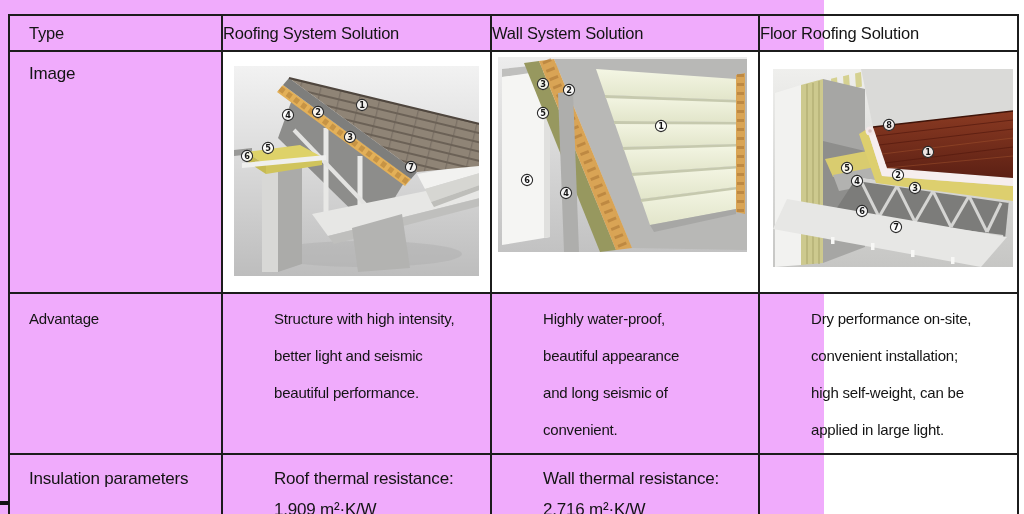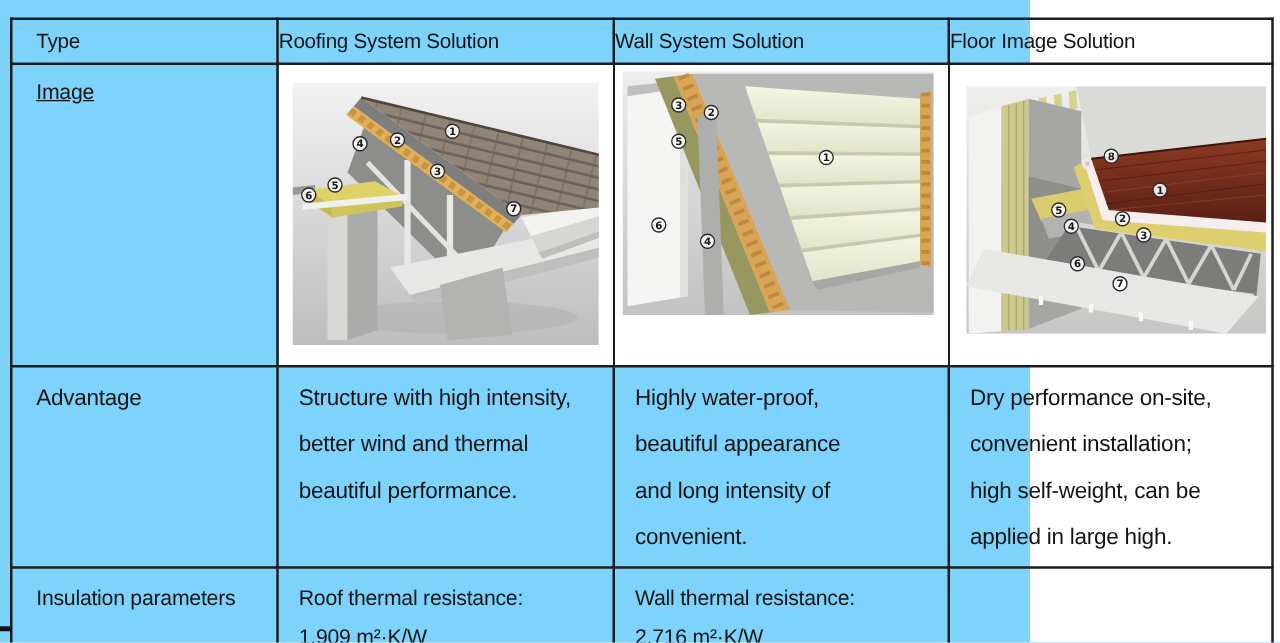--- a/index.html
+++ b/index.html
@@ -1,61 +1,61 @@
 <!DOCTYPE html>
 <html><head>
 <meta charset="utf-8">
 <style>
   html,body{margin:0;padding:0;}
   body{width:1024px;height:514px;background:#ffffff;overflow:hidden;
        font-family:"Liberation Sans", sans-serif;color:#141414;}
-  .page{position:relative;width:824px;height:514px;background:#7dd3fc;}
+  .page{position:relative;width:824px;height:514px;background:#f0abfc;}
   table.cmp{position:absolute;left:8px;top:14px;width:1009px;height:489px;
        border-collapse:collapse;table-layout:fixed;}
   table.cmp td{border:2px solid #1c1c1c;vertical-align:top;padding:0;overflow:hidden;}
   tr.r-head td{height:34px;vertical-align:middle;font-size:16.5px;letter-spacing:-0.2px;
        }
   tr.r-head td.c1{padding-left:19px;}
   tr.r-img td{height:228px;}
-  tr.r-img td.c1{padding:12px 8px 0 19px;font-size:17px;letter-spacing:-0.2px;text-decoration:underline;}
-  tr.r-adv td{height:153px;font-size:18px;line-height:37px;letter-spacing:-0.2px;
+  tr.r-img td.c1{padding:12px 8px 0 19px;font-size:17px;letter-spacing:-0.2px;}
+  tr.r-adv td{height:153px;font-size:15px;line-height:37px;letter-spacing:-0.2px;
        padding:6px 20px 0 16px;}
   tr.r-adv td.c1{padding-left:19px;}
   tr.r-ins td{height:74px;font-size:17px;line-height:31px;letter-spacing:-0.2px;
        padding:8px 8px 0 16px;}
   tr.r-ins td.c1{padding-left:19px;}
   td.imgcell{position:relative;background:#ffffff;}
   .fig{position:absolute;display:block;}
   .fig-roof{left:11px;top:14px;width:245px;height:210px;}
   .fig-wall{left:6px;top:5px;width:249px;height:195px;}
   .fig-floor{left:13px;top:17px;width:240px;height:198px;}
   .co circle{fill:rgba(255,255,255,0.88);stroke:#2b2b2b;stroke-width:1.1;}
   .co text{font-size:8.2px;font-weight:bold;fill:#151515;text-anchor:middle;
        font-family:"DejaVu Sans", sans-serif;}
   .edge-mark{position:absolute;left:0;top:501px;width:9px;height:4px;background:#141414;}
-  .ln{white-space:nowrap;}
+  .ln{white-space:nowrap;margin-left:35px;}
 </style>
 </head>
 <body>
 
 <div class="page">
   <table class="cmp">
     <colgroup>
       <col style="width:213px">
         <col style="width:269px">
         <col style="width:268px">
         <col style="width:259px">
     </colgroup>
 
     <tbody>
         <tr class="r-head">
       <td class="c1">Type</td>
       <td>Roofing System Solution</td>
       <td>Wall System Solution</td>
-      <td>Floor Image Solution</td>
+      <td>Floor Roofing Solution</td>
     </tr>
 
     <tr class="r-img">
       <td class="c1">Image</td>
 
       <td class="imgcell">
         <svg class="fig fig-roof" viewBox="0 0 245 210">
           <defs>
             <linearGradient id="rbg" x1="0" y1="0" x2="0" y2="1">
               <stop offset="0" stop-color="#f2f2f2"></stop>
@@ -303,34 +303,34 @@
                 </g>
           </g>
         </svg>
       </td>
     </tr>
 
     <tr class="r-adv">
       <td class="c1">Advantage</td>
       <td>
         <div class="ln">Structure with high intensity,</div>
-        <div class="ln">better wind and thermal</div>
+        <div class="ln">better light and seismic</div>
         <div class="ln">beautiful performance.</div>
       </td>
       <td>
         <div class="ln">Highly water-proof,</div>
         <div class="ln">beautiful appearance</div>
-        <div class="ln">and long intensity of</div>
+        <div class="ln">and long seismic of</div>
         <div class="ln">convenient.</div>
       </td>
       <td>
         <div class="ln">Dry performance on-site,</div>
         <div class="ln">convenient installation;</div>
         <div class="ln">high self-weight, can be</div>
-        <div class="ln">applied in large high.</div>
+        <div class="ln">applied in large light.</div>
       </td>
     </tr>
 
     <tr class="r-ins">
       <td class="c1">Insulation parameters</td>
       <td>
         <div class="ln">Roof thermal resistance:</div>
         <div class="ln">1.909 m²·K/W</div>
       </td>
       <td>

